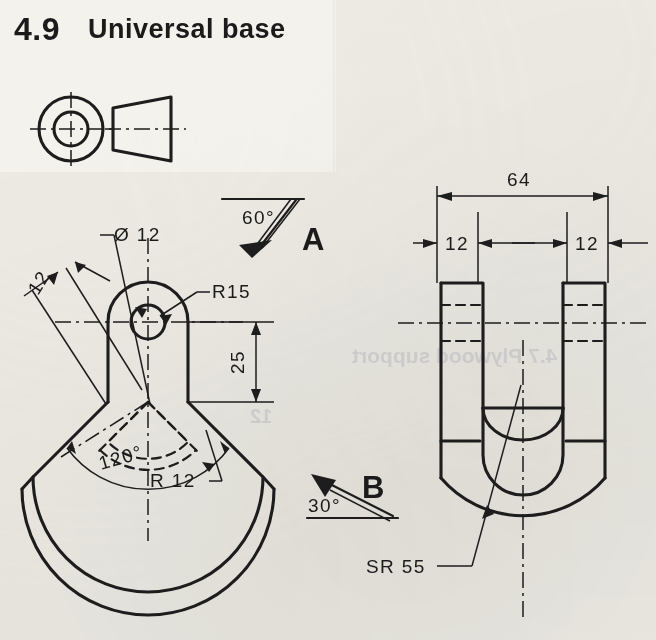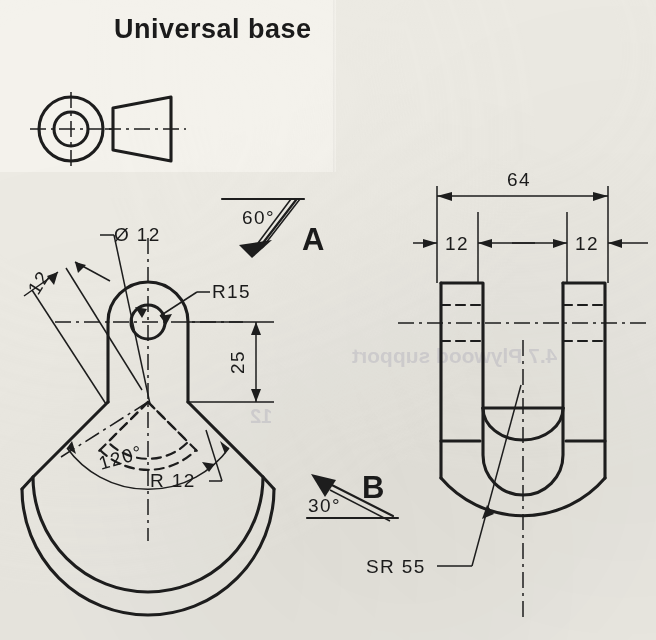--- a/index.html
+++ b/index.html
@@ -25,21 +25,21 @@
   #headerband{
     position:absolute;left:0;top:0;width:336px;height:172px;
     background:#f4f2ec;
   }
   #headerband:after{
     content:"";position:absolute;right:0;top:0;width:3px;height:100%;
     background:linear-gradient(to right, rgba(0,0,0,.045), rgba(0,0,0,0));
   }
   .ttl{position:absolute;color:#1b1b1b;font-weight:bold;letter-spacing:.5px;}
   #tnum{left:14px;top:11px;font-size:32px;}
-  #tname{left:114px;top:14px;font-size:27px;}
+  #tname{left:88px;top:14px;font-size:27px;}
   svg{position:absolute;left:0;top:0;width:656px;height:640px;pointer-events:none;}
   .ln{fill:none;stroke:#1d1d1d;}
   .heavy{stroke-width:3.1;stroke-linecap:round;stroke-linejoin:round;}
   .med{stroke-width:2.2;stroke-linecap:round;}
   .thin{stroke-width:1.5;}
   .dash{stroke-dasharray:9 6;}
   .center{stroke-dasharray:16 5 3 5;}
   .fillblk{fill:#1d1d1d;stroke:none;}
   text{fill:#1b1b1b;font-family:"Liberation Sans",sans-serif;}
   .dim{font-size:19px;letter-spacing:1.4px;}
@@ -55,20 +55,21 @@
 <body>
 
 <div id="sheet">
   <div id="headerband"></div>
 
   <div class="bleed" style="left:352px;top:344px;font-size:21px;">4.7 Plywood support</div>
   <div class="bleed" style="left:250px;top:405px;font-size:20px;">12</div>
 
   <div id="grain"></div>
 
+  <div class="ttl" id="tnum">4.9</div>
   <div class="ttl" id="tname">Universal base</div>
 
   <svg viewBox="0 0 656 640">
 
     <g>
       <circle class="ln heavy" cx="71" cy="129" r="32"></circle>
       <circle class="ln heavy" cx="71" cy="129" r="17"></circle>
       <line class="ln thin center" x1="30" y1="129" x2="112" y2="129"></line>
       <line class="ln thin center" x1="71" y1="92" x2="71" y2="168"></line>
       <path class="ln heavy" d="M113 108 L171 97 L171 161 L113 150 Z"></path>

